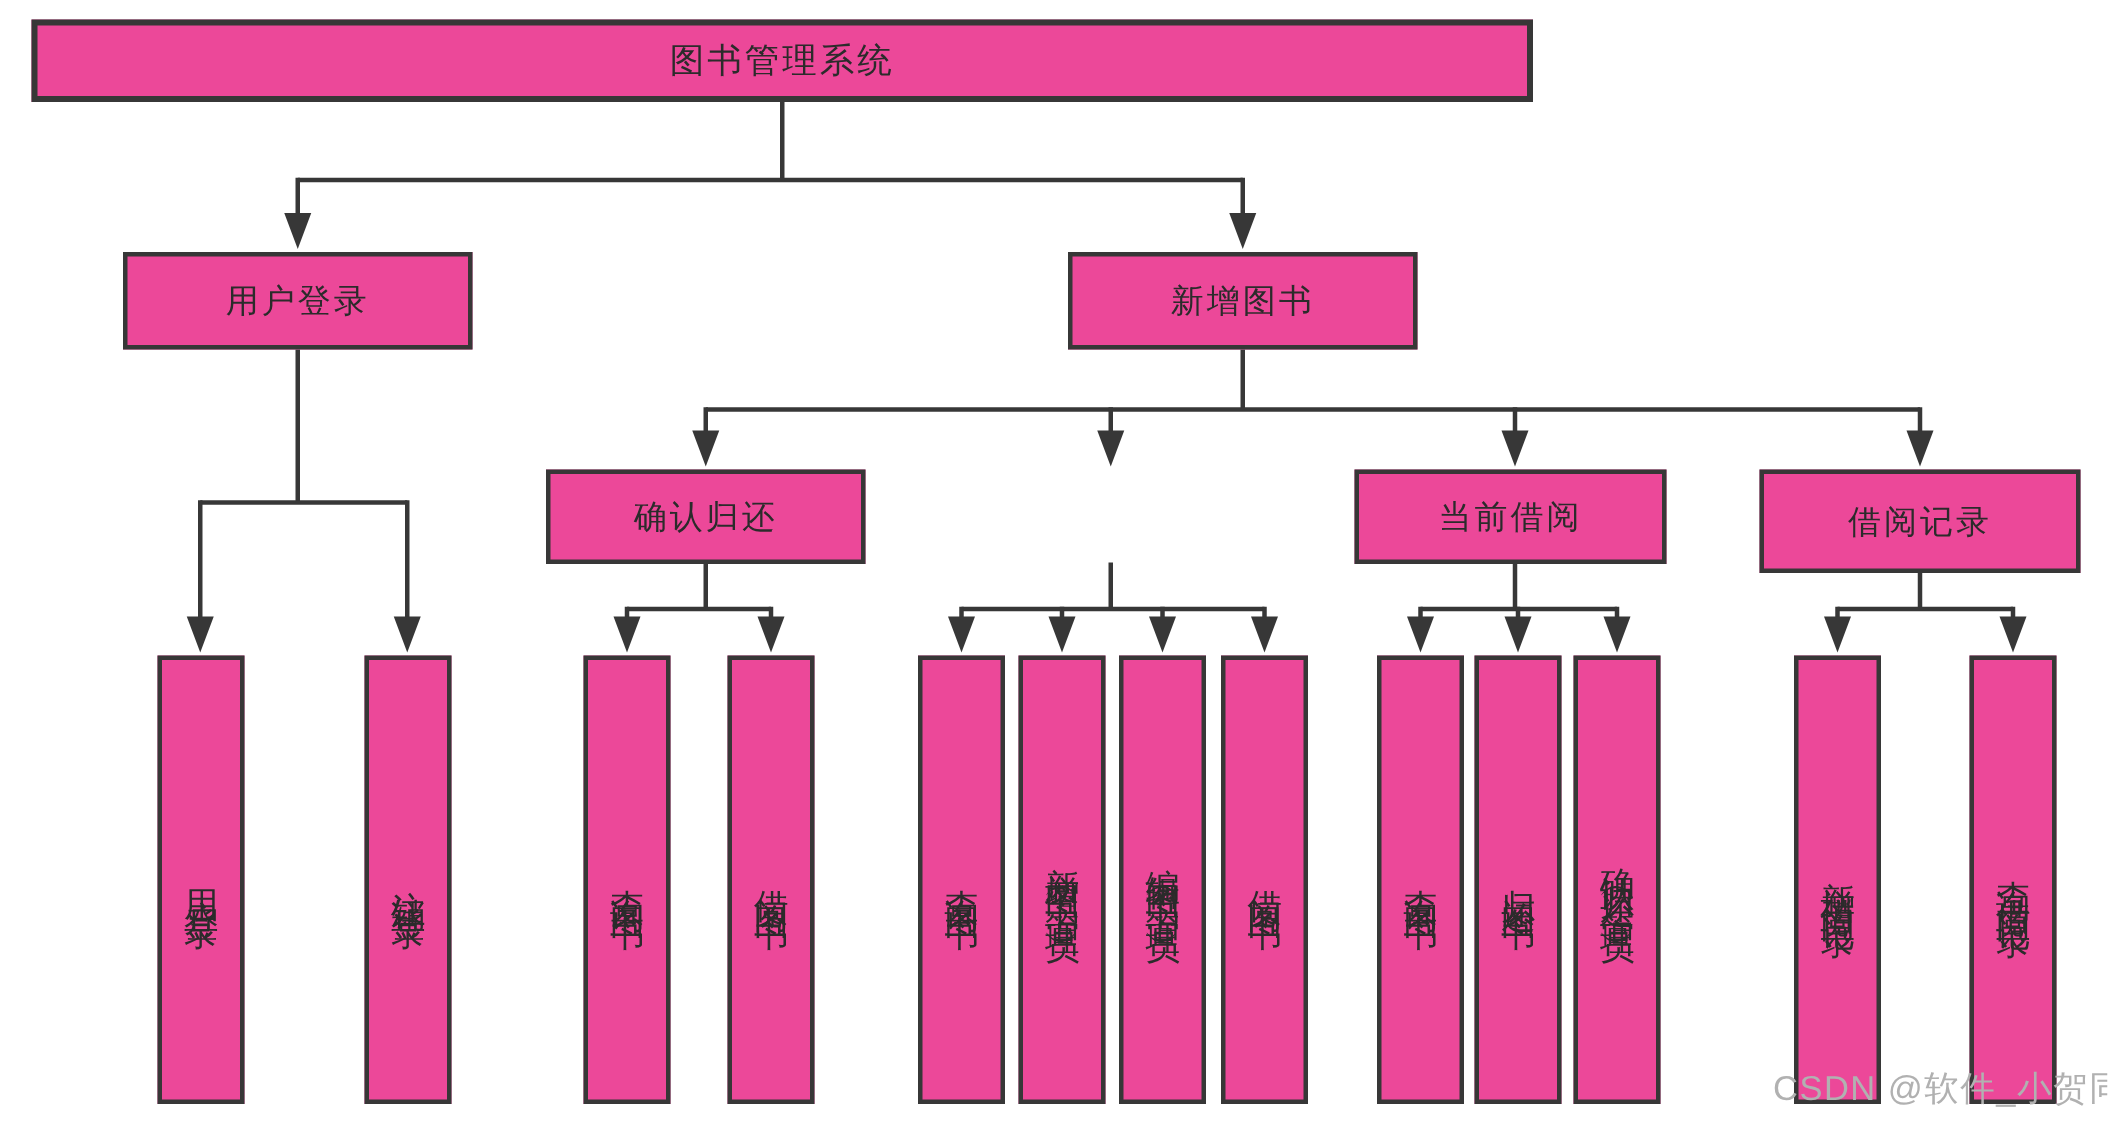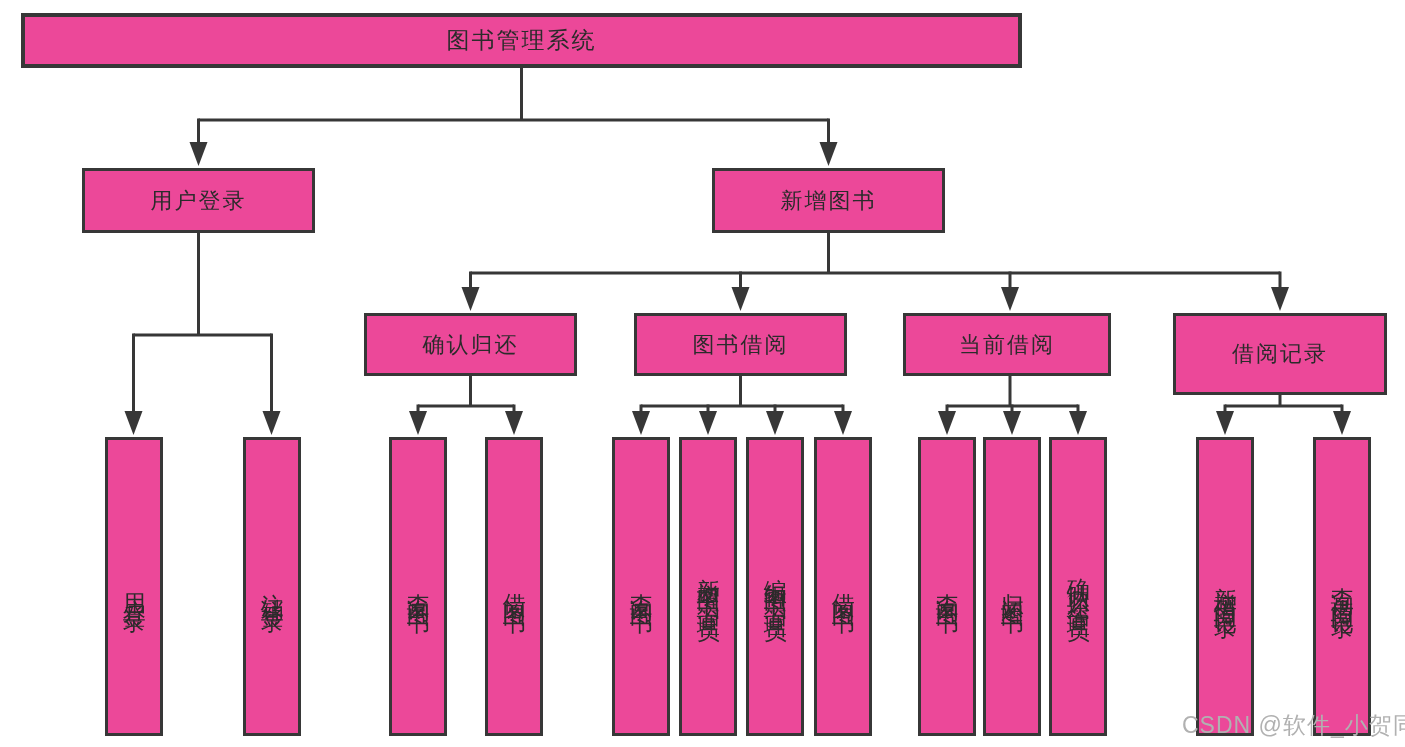--- a/index.html
+++ b/index.html
@@ -121,27 +121,24 @@
   <div class="box h" style="left:82px;top:168px;width:233px;height:65px">
     <span class="label">用户登录</span>
   </div>
   <div class="box h" style="left:712px;top:168px;width:233px;height:65px">
     <span class="label">新增图书</span>
   </div>
 
   <div class="box h" style="left:364px;top:313px;width:213px;height:63px">
     <span class="label">确认归还</span>
   </div>
-  <div class="box h" style="left:634px;top:313px;width:213px;height:63px">
-    <span class="label">图书借阅</span>
-  </div>
   <div class="box h" style="left:903px;top:313px;width:208px;height:63px">
     <span class="label">当前借阅</span>
   </div>
-  <div class="box h" style="left:1173px;top:313px;width:214px;height:82px">
+  <div class="box h" style="left:1173px;top:313px;width:214px;height:69px">
     <span class="label">借阅记录</span>
   </div>
 
   <div class="box v" style="left:105px;top:437px;width:58px;height:299px">
     <span class="label">用户登录</span>
   </div>
   <div class="box v" style="left:243px;top:437px;width:58px;height:299px">
     <span class="label">注销登录</span>
   </div>
 

